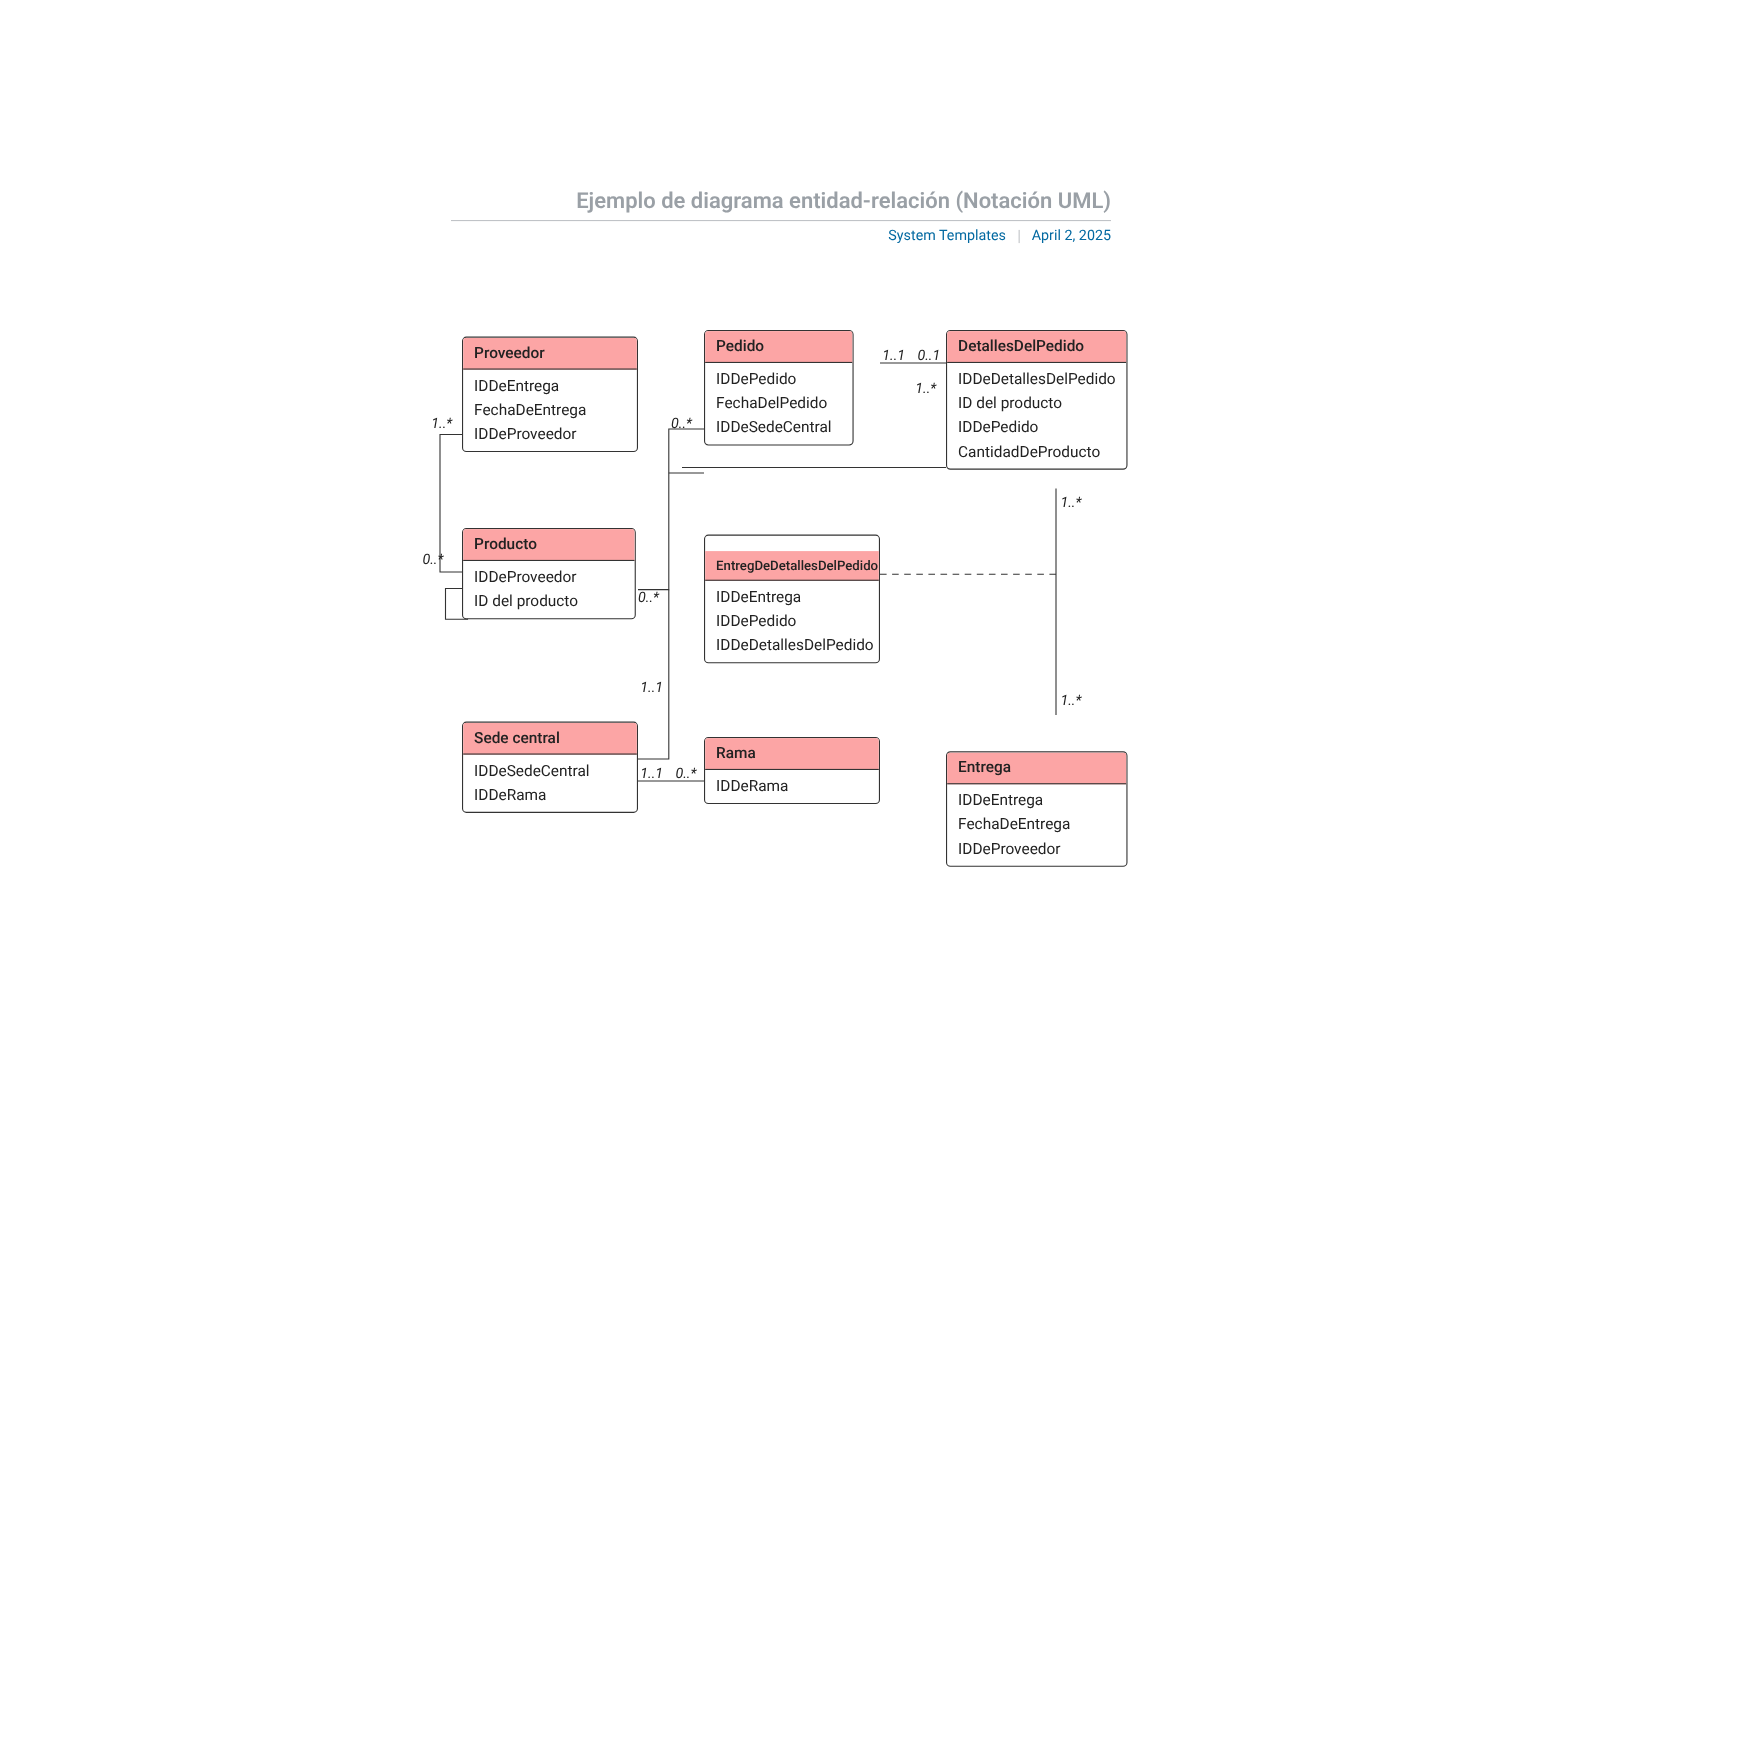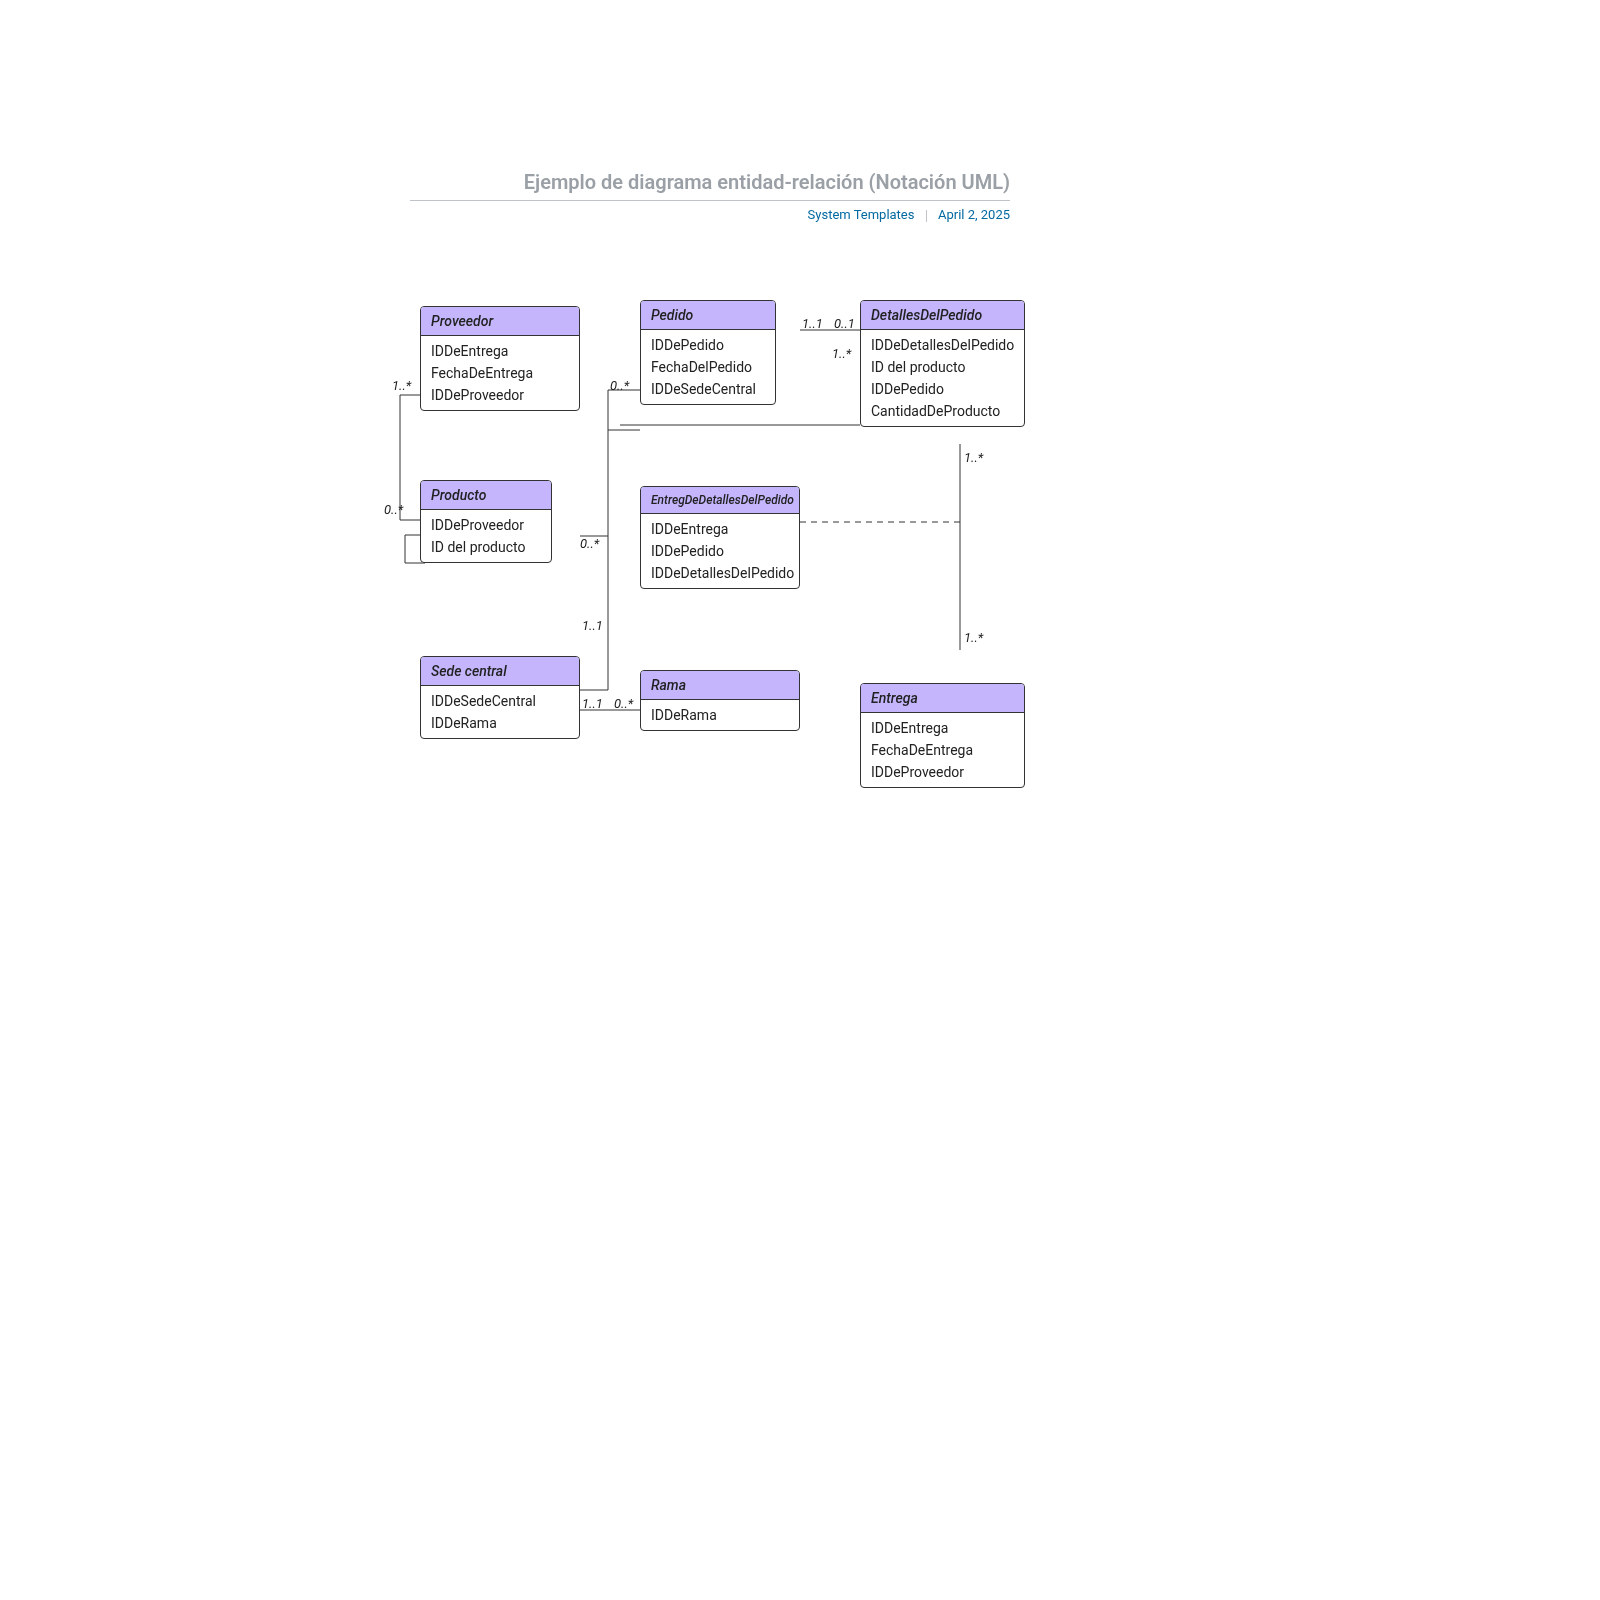--- a/index.html
+++ b/index.html
@@ -50,29 +50,28 @@
   
   .entity {
     position: absolute;
     border: 1px solid #333;
     border-radius: 4px;
     background: #ffffff;
     box-sizing: border-box;
     overflow: hidden;
   }
   .entity .ehead {
-    background: #c4b5fd;
+    background: #fca5a5;
     border-bottom: 1px solid #333;
     padding: 6px 10px;
     font-size: 14px;
     font-weight: 500;
     color: #222;
-    font-style: italic;
-  }
-  .entity .ehead.small { font-size: 12px; }
+  }
+  .entity .ehead.small { font-size: 12px; margin-top: 14px; }
   .entity .attrs {
     padding: 4px 0;
   }
   .entity .attr {
     padding: 3px 10px;
     font-size: 14px;
     color: #222;
   }
   
   .mult {
@@ -151,21 +150,21 @@
   <div class="entity" style="left:860px; top:300px; width:165px;">
     <div class="ehead">DetallesDelPedido</div>
     <div class="attrs">
       <div class="attr">IDDeDetallesDelPedido</div>
       <div class="attr">ID del producto</div>
       <div class="attr">IDDePedido</div>
       <div class="attr">CantidadDeProducto</div>
     </div>
   </div>
 
-  <div class="entity" style="left:420px; top:480px; width:132px;">
+  <div class="entity" style="left:420px; top:480px; width:158px;">
     <div class="ehead">Producto</div>
     <div class="attrs">
       <div class="attr">IDDeProveedor</div>
       <div class="attr">ID del producto</div>
     </div>
   </div>
 
   <div class="entity" style="left:640px; top:486px; width:160px;">
     <div class="ehead small">EntregDeDetallesDelPedido</div>
     <div class="attrs">

